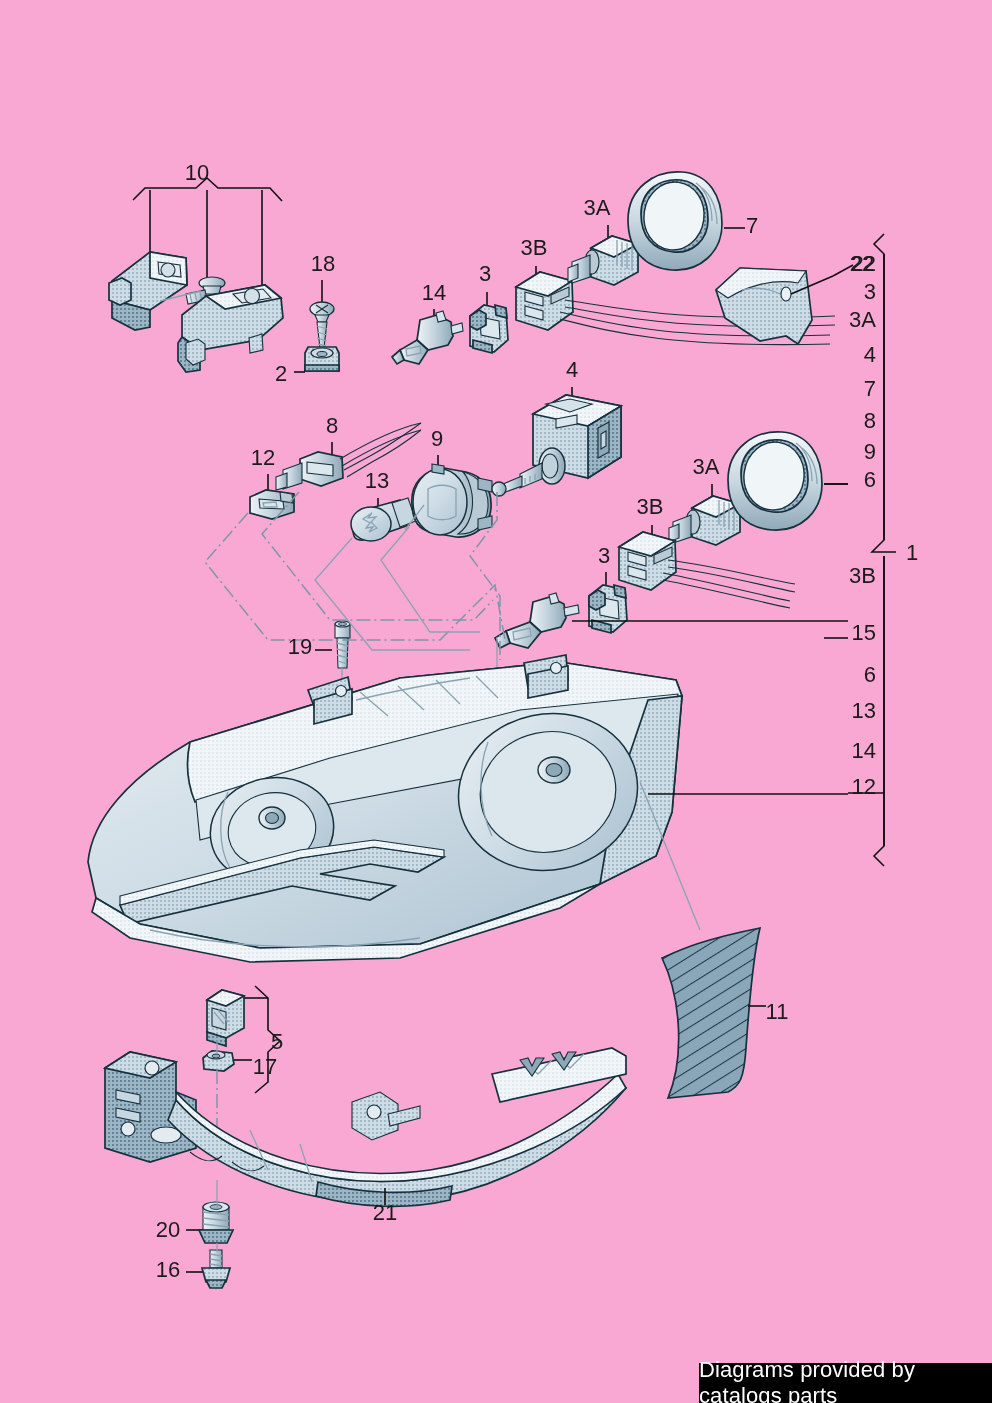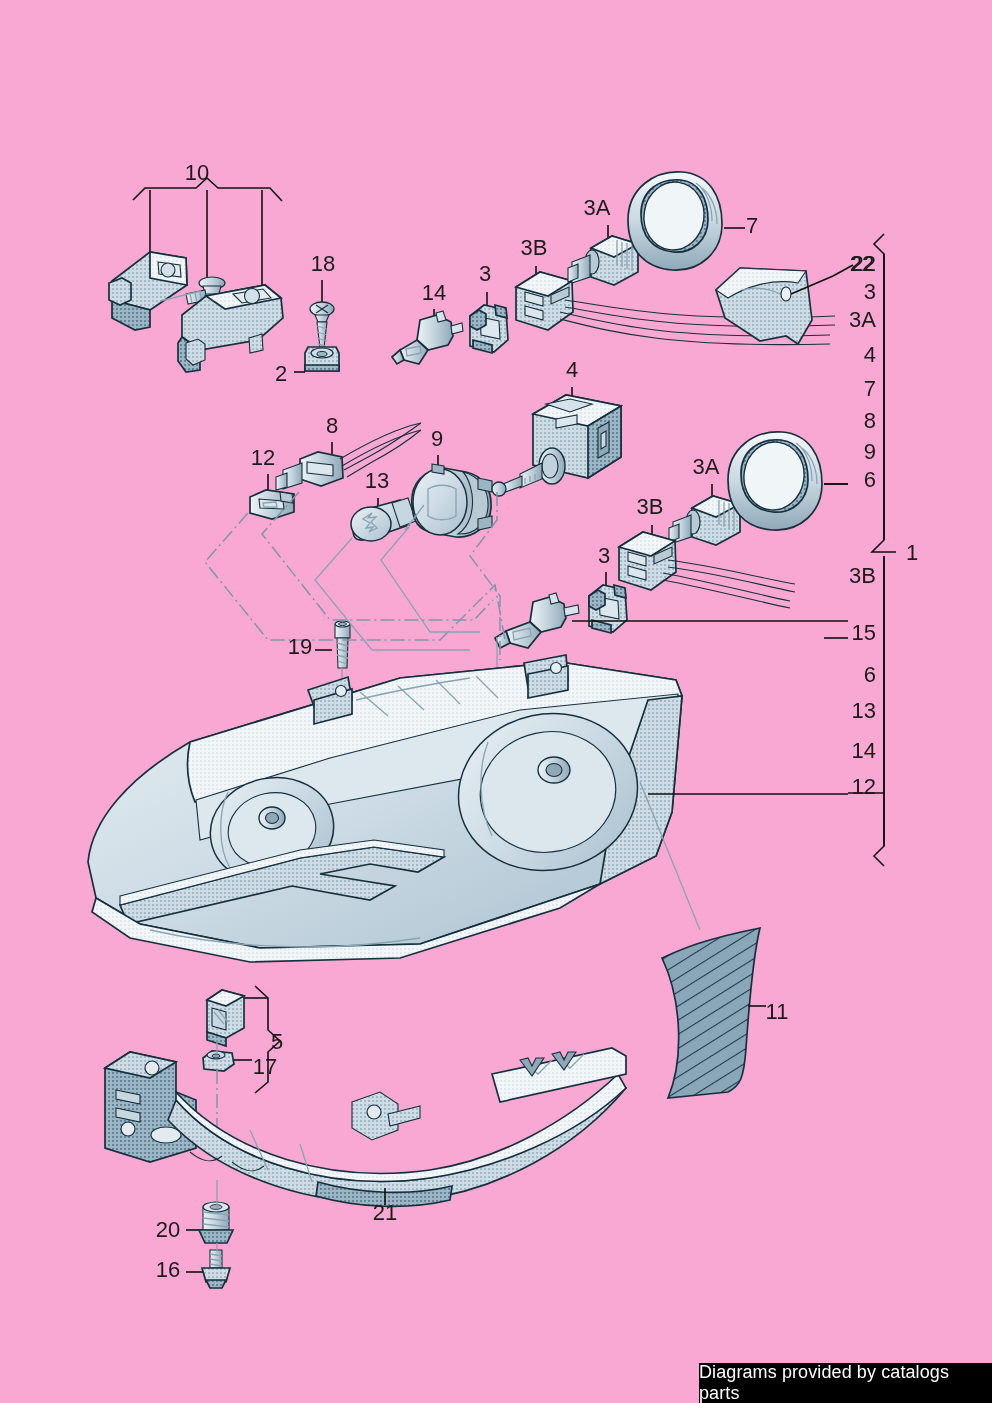--- a/index.html
+++ b/index.html
@@ -26,21 +26,21 @@
   .thin{stroke:#8aa3b3;stroke-width:1.3;fill:none;}
   .outline{stroke:#16303d;stroke-width:1.7;}
   .outline-thin{stroke:#16303d;stroke-width:1.1;}
   #footer{
     position:absolute;
     left:699px;top:1363px;
     width:293px;height:40px;
     background:#000000;
     color:#ffffff;
     font-family:"Liberation Sans",sans-serif;
-    font-size:18px;
+    font-size:22px;
     display:flex;align-items:center;justify-content:center;
     letter-spacing:.1px;
     box-sizing:border-box;
   }
 </style>
 </head>
 <body>
 
 <div id="page">
 

